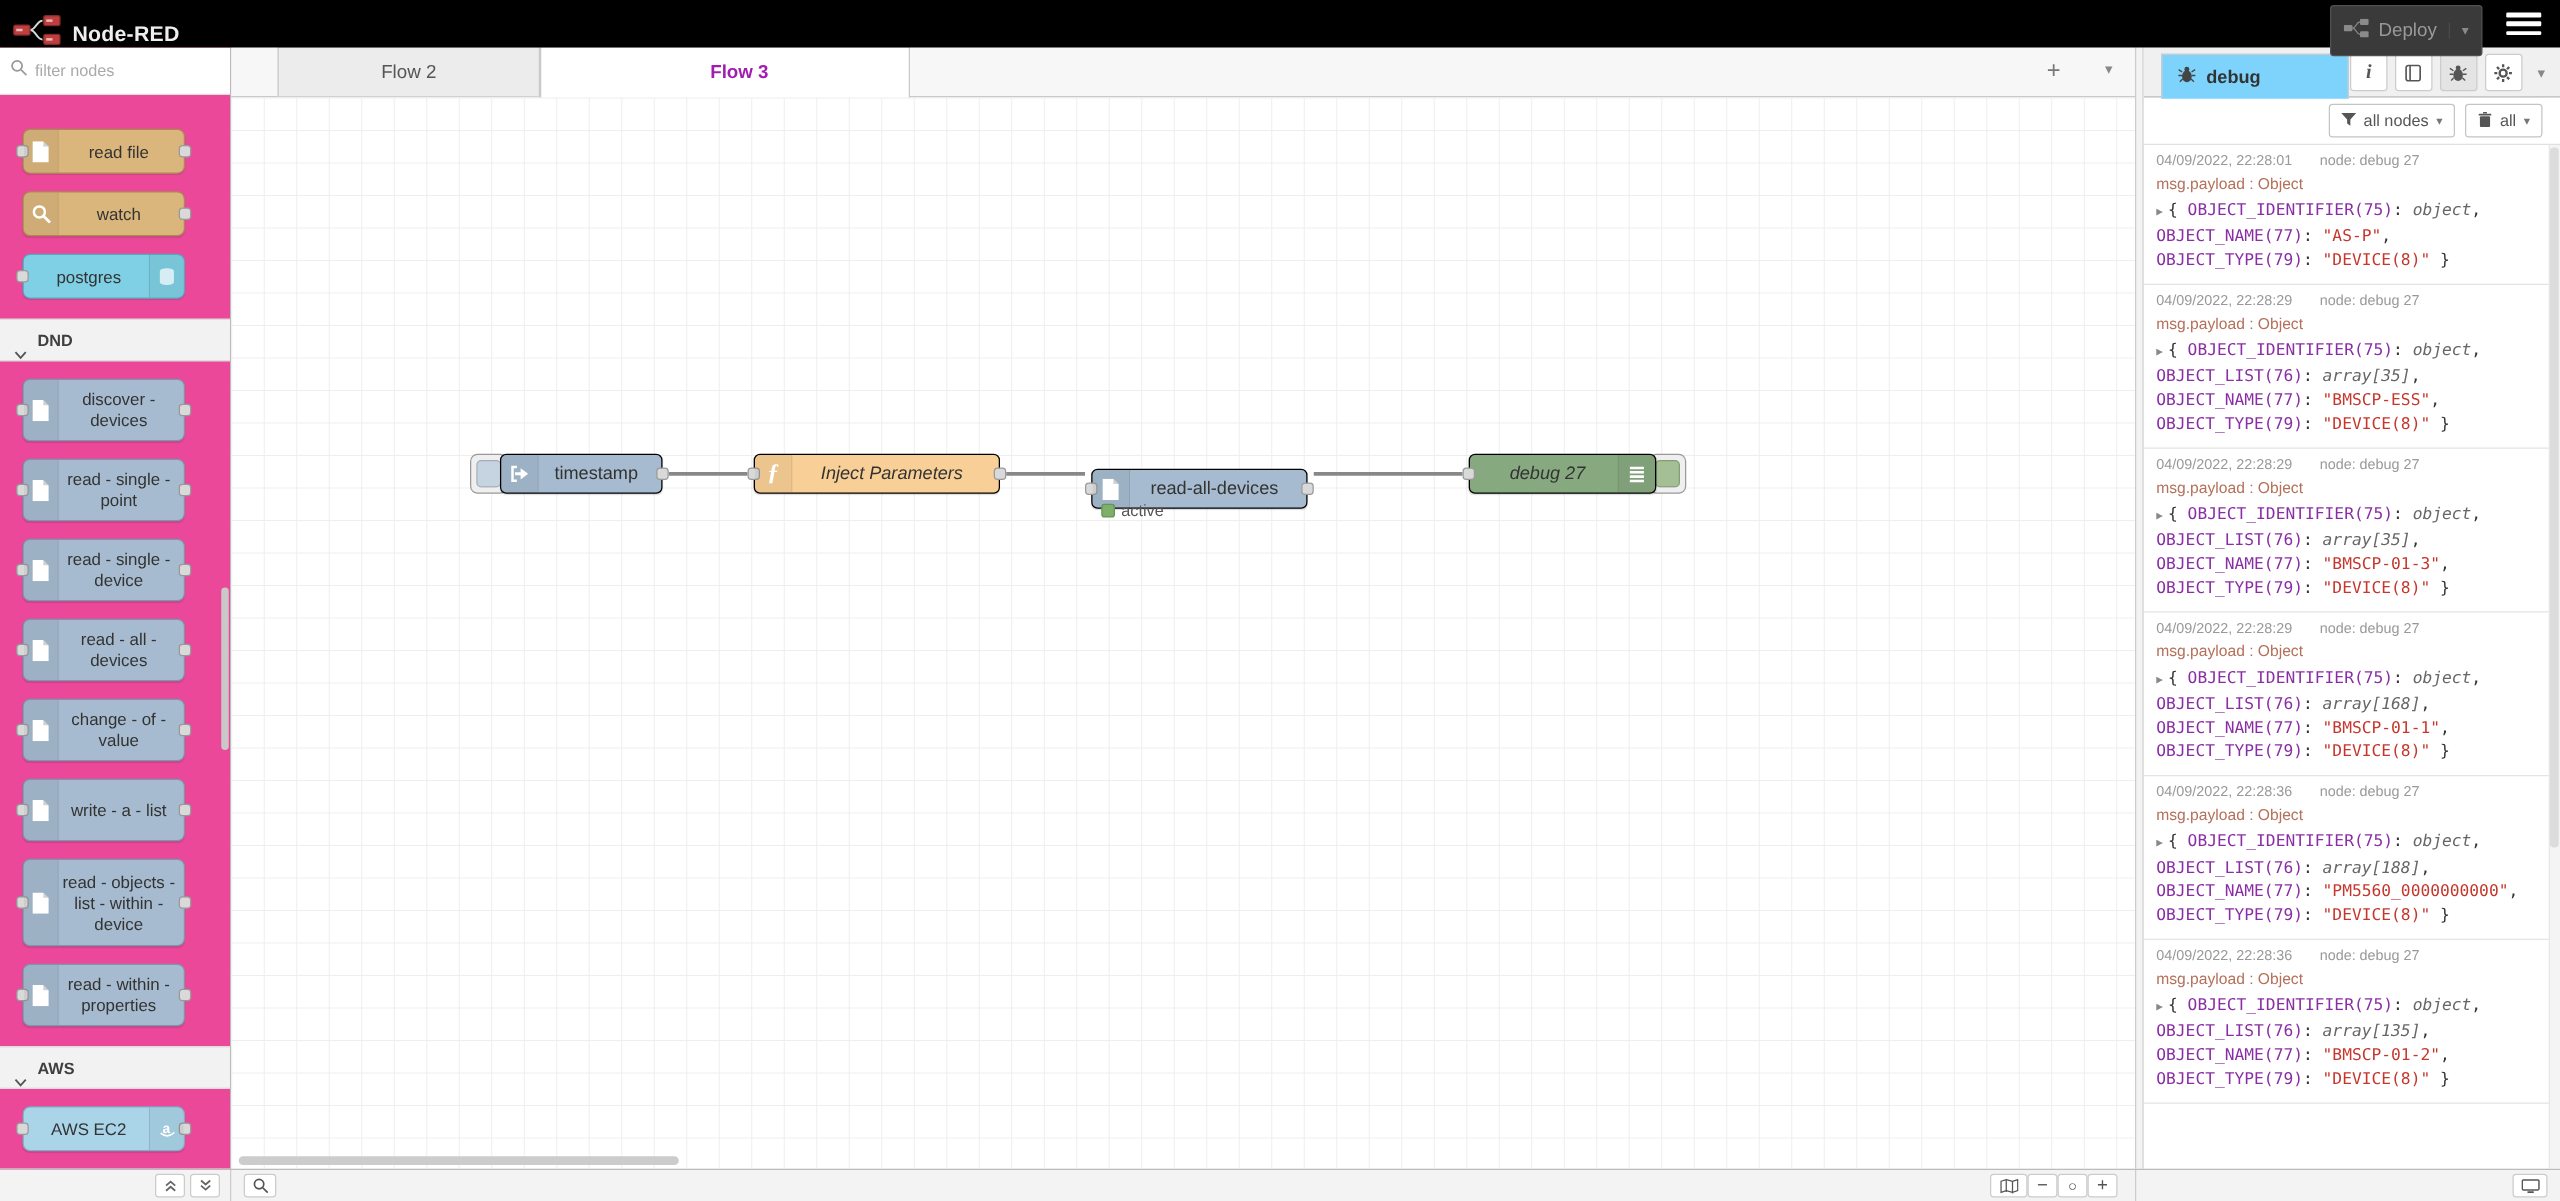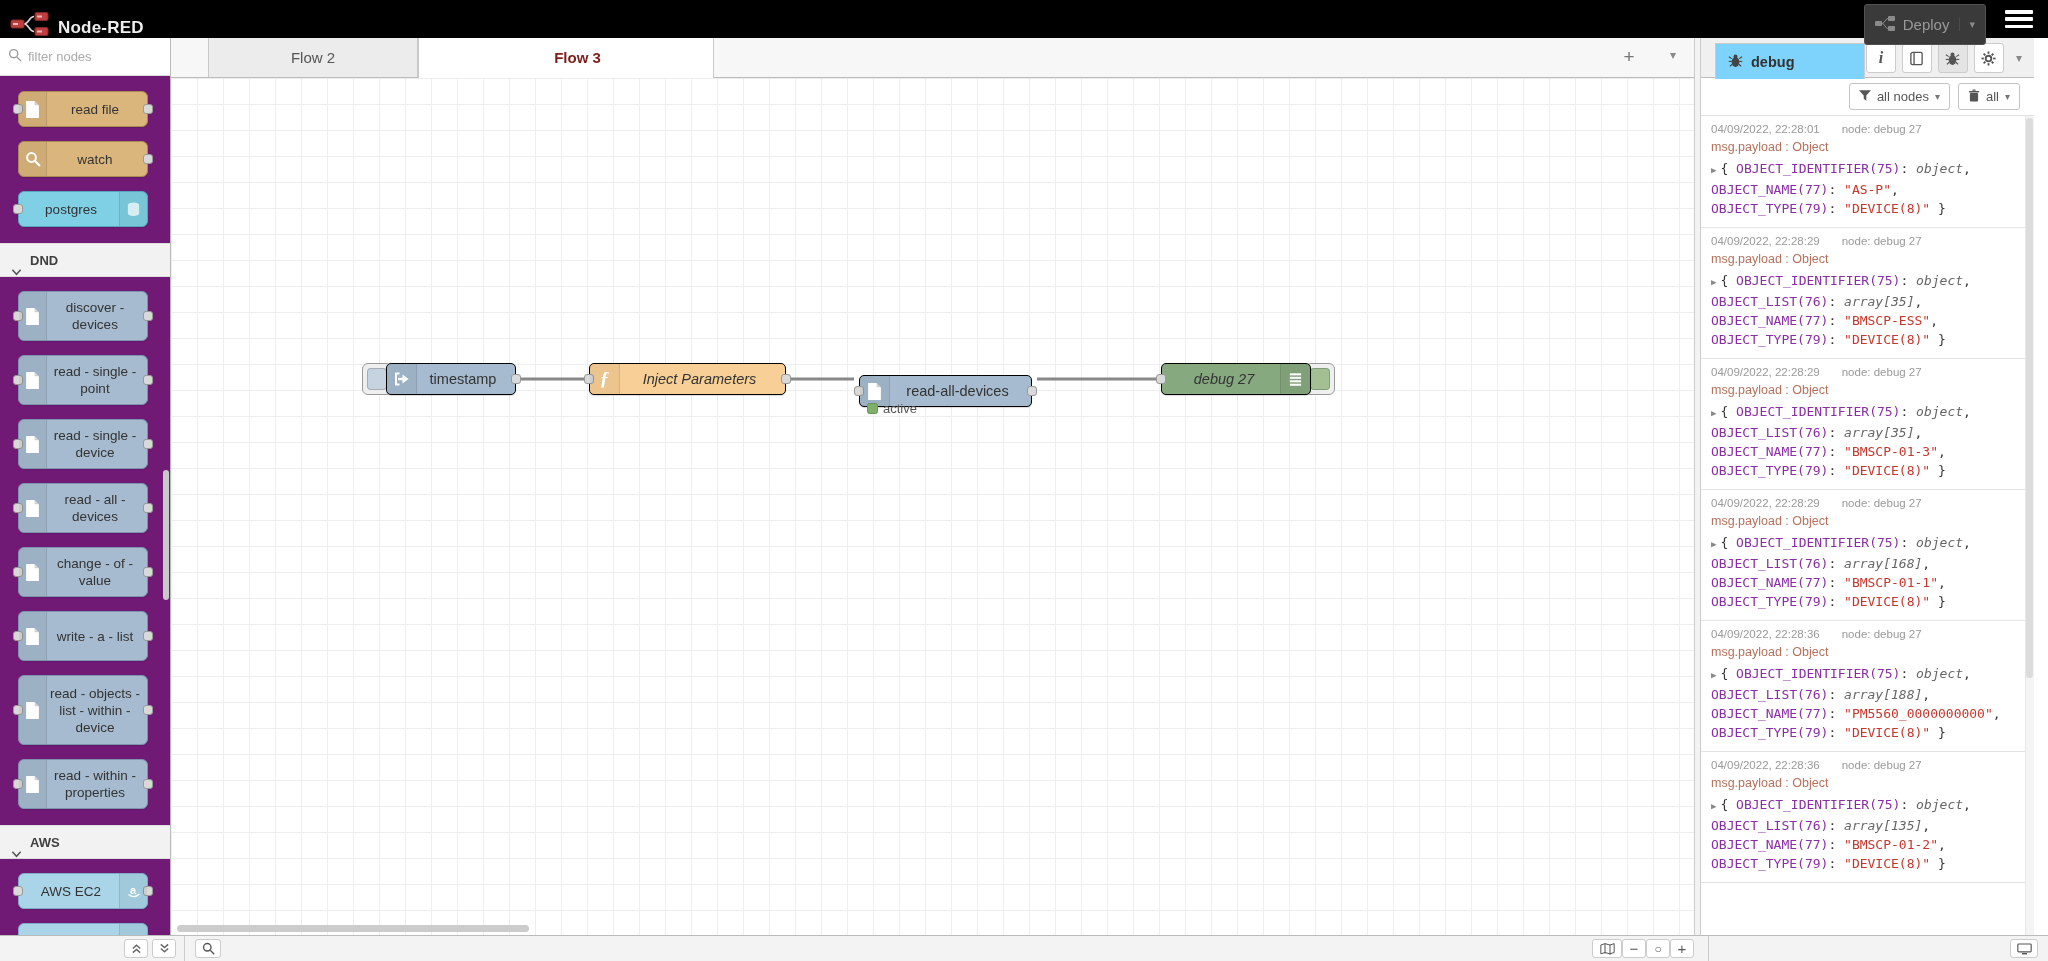--- a/index.html
+++ b/index.html
@@ -14,31 +14,31 @@
   #deploy-btn { position:absolute; right:62px; top:4px; height:41px; background:#3a3a3a;
     border:1px solid #515151; border-radius:3px; color:#999; font-size:15px;
     display:flex; align-items:center; padding:0 10px; gap:8px; cursor:pointer; }
   #deploy-caret { color:#8a8a8a; font-size:11px; border-left:1px solid #4a4a4a; padding-left:9px; margin-left:2px;}
   #menu-btn { position:absolute; right:14px; top:8px; width:30px; height:22px; display:flex;
     flex-direction:column; justify-content:space-between; padding:2px 1px; cursor:pointer;}
   #menu-btn span { display:block; height:3.5px; background:#fff; border-radius:1px; }
 
   
   #main { position:absolute; top:38px; left:0; width:2048px; height:897px; display:flex; }
-  #palette { width:171px; height:100%; background:#701a75; border-right:1px solid #bbb; position:relative; overflow:hidden; }
+  #palette { width:185px; height:100%; background:#ec4899; border-right:1px solid #bbb; position:relative; overflow:hidden; }
   #workspace { width:1523px; height:100%; position:relative; }
   #separator { width:7px; height:100%; background:#f3f3f3; border-left:1px solid #ccc; border-right:1px solid #ccc; }
   #sidebar { width:333px; height:100%; background:#fff; position:relative; overflow:hidden; }
 
   
   #palette-search { height:38px; border-bottom:1px solid #ddd; display:flex; align-items:center; padding:0 8px; gap:6px; background:#fff; }
   #palette-search input { border:none; outline:none; font-size:13px; color:#666; width:140px;
     font-family:"Liberation Sans",sans-serif; background:transparent; }
   #palette-search input::placeholder { color:#aaa; }
-  #palette-scroll { position:absolute; top:39px; left:0; right:0; bottom:0; overflow:hidden; padding-top:0; }
+  #palette-scroll { position:absolute; top:39px; left:0; right:0; bottom:0; overflow:hidden; padding-top:12px; }
   .pcat { height:34px; line-height:33px; background:#f2f2f2; border-top:1px solid #ddd; border-bottom:1px solid #ddd;
      font-size:13px; font-weight:bold; color:#3f3f3f; padding-left:30px; position:relative; margin-top:16px; cursor:pointer;}
   .pcat .chev { position:absolute; left:11px; top:11px; }
   .pnode { position:relative; width:130px; margin:14px auto 0 18px; border-radius:6px; border:1px solid;
      display:flex; align-items:center; cursor:grab; box-shadow:0 1px 1px rgba(0,0,0,.12); }
   .pnode .plabel { font-size:13.5px; color:#333; text-align:center; width:100%; padding:2px 6px; line-height:17px; }
   .pnode .iband { position:absolute; top:0; bottom:0; width:28px; background:rgba(0,0,0,.05);
      display:flex; align-items:center; justify-content:center; }
   .iband.ileft  { left:0; border-right:1px solid rgba(0,0,0,.10); border-radius:5px 0 0 5px; }
   .iband.iright { right:0; border-left:1px solid rgba(0,0,0,.10); border-radius:0 5px 5px 0; }
@@ -54,21 +54,21 @@
   .t-bluegray { background:#a6bbcf; border-color:#7d94ad; }
   .t-aws      { background:#aad4e8; border-color:#7fabc6; }
   .t-orange   { background:#f8cf96; border-color:#d3a163; }
   .t-green    { background:#87a980; border-color:#64895c; }
   #palette-vscroll { position:absolute; right:1px; top:432px; width:6px; height:130px; background:#c9c9c9; border-radius:3px; }
 
   
   #tabbar { height:40px; background:#f7f7f7; border-bottom:1px solid #bbb; position:relative; display:flex; align-items:flex-end; padding-left:37px; }
   .ftab { height:40px; line-height:39px; text-align:center; font-size:15px; border:1px solid #c9c9c9; border-bottom:none;
      background:#ececec; color:#555; cursor:pointer; }
-  .ftab.active { background:#fff; color:#7f1d1d; font-weight:bold; height:41px; margin-bottom:-1px; z-index:2;padding-left:23px; }
+  .ftab.active { background:#fff; color:#a21caf; font-weight:bold; height:41px; margin-bottom:-1px; z-index:2;padding-left:23px; }
   #tab-add { position:absolute; right:52px; top:8px; width:26px; height:24px; font-size:19px; color:#777; text-align:center; line-height:22px; cursor:pointer;}
   #tab-caret { position:absolute; right:18px; top:10px; color:#888; font-size:12px; cursor:pointer;}
   #canvas { position:absolute; top:40px; left:0; right:0; bottom:0; background-color:#fff;
      background-image:linear-gradient(to right,#eee 1px,transparent 1px),linear-gradient(to bottom,#eee 1px,transparent 1px);
      background-size:26px 26px; overflow:hidden; }
   #wires { position:absolute; left:0; top:0; width:100%; height:100%; }
   .fnode { position:absolute; height:32px; border-radius:5px; border:1px solid; z-index:3;
      display:flex; align-items:center; box-shadow:0 1px 1px rgba(0,0,0,.15); cursor:move; }
   .fnode .flabel { width:100%; text-align:center; font-size:14.5px; color:#333; white-space:nowrap; }
   .fnode.has-ileft  .flabel { padding-left:32px; padding-right:8px; }

